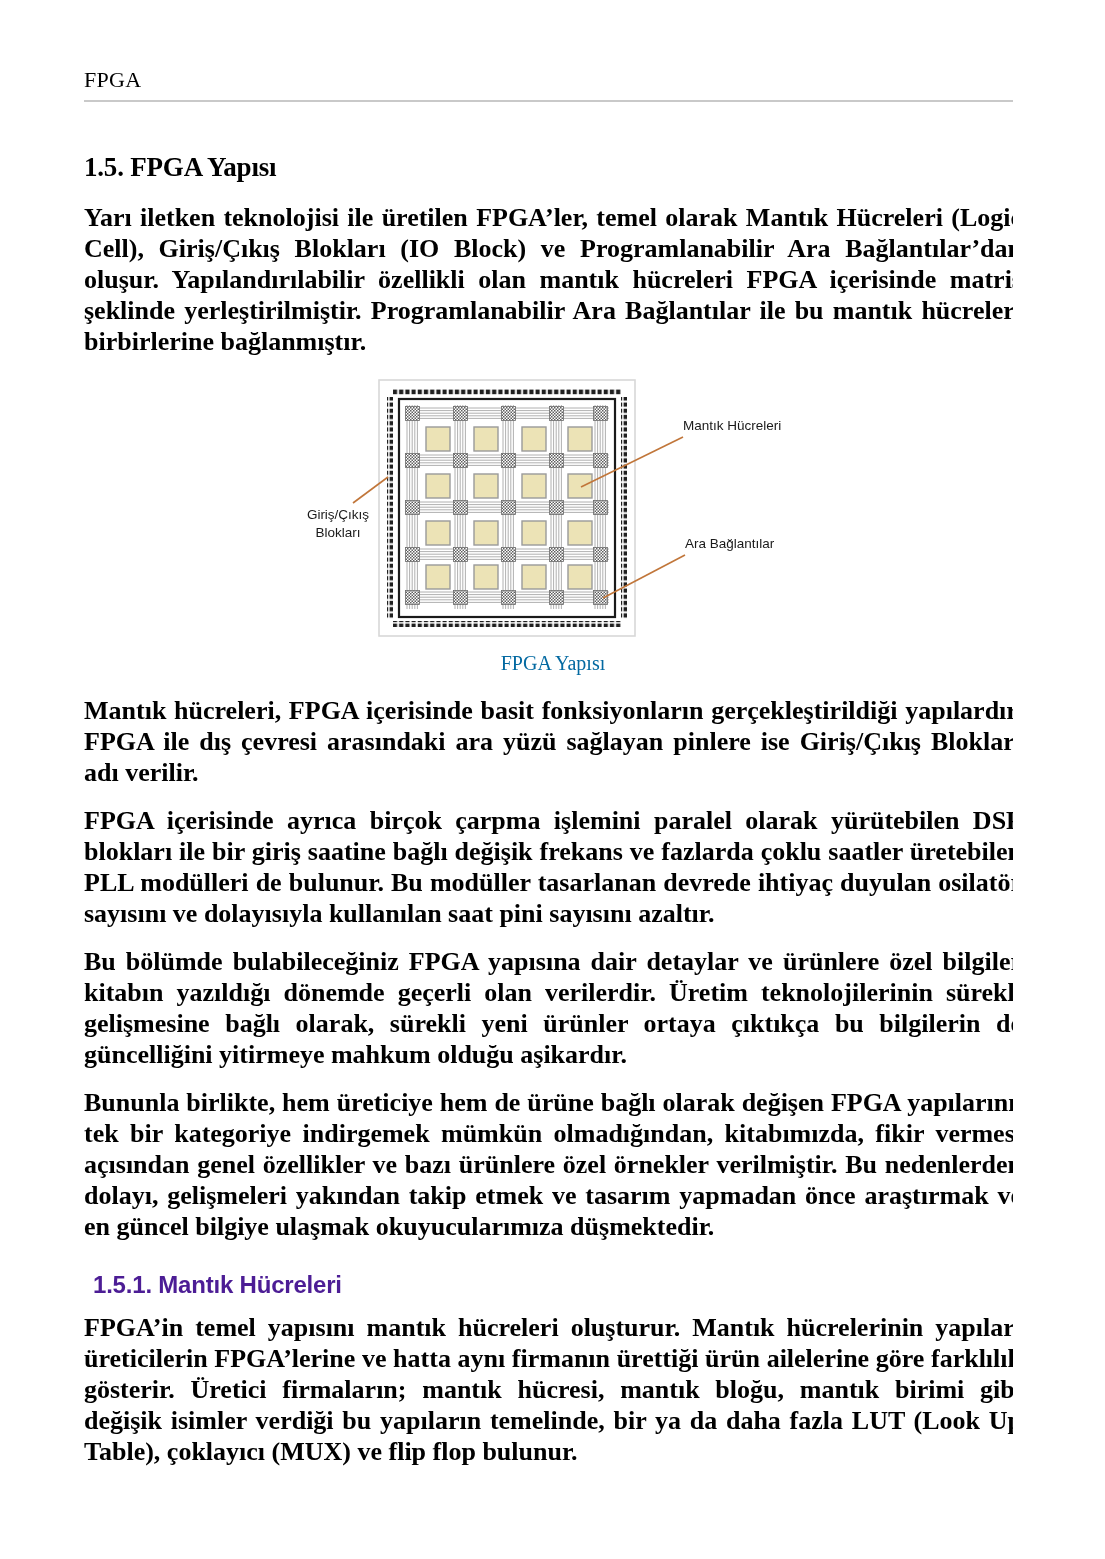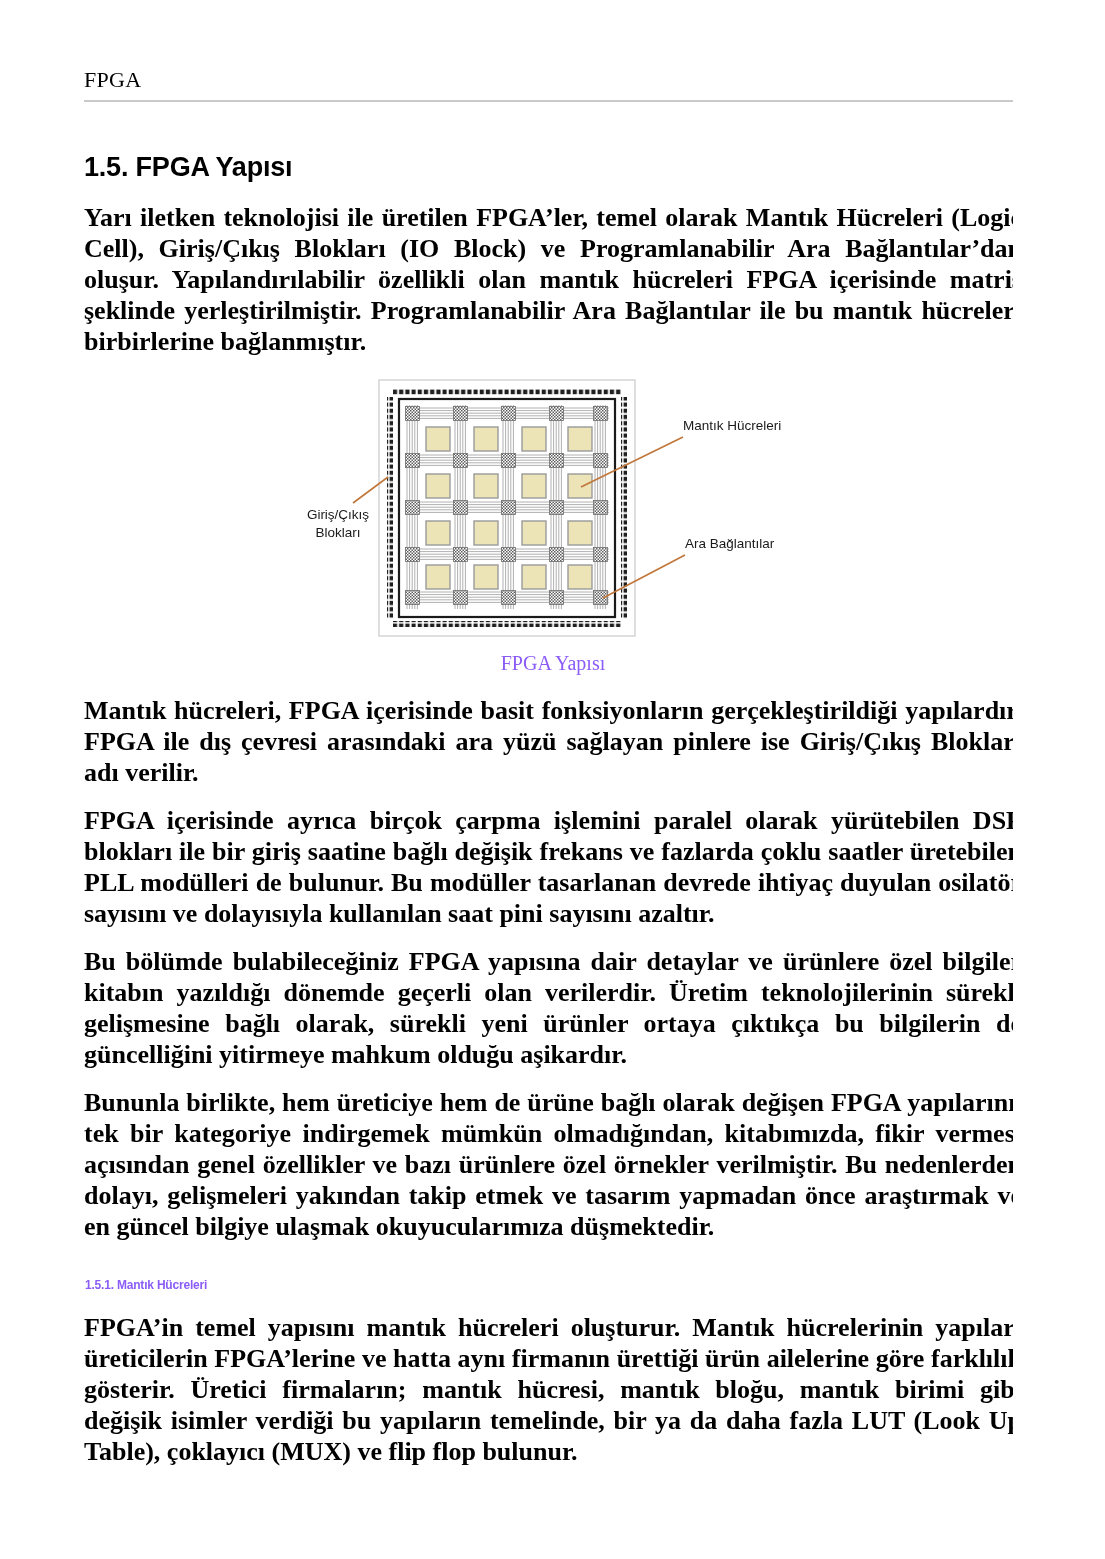--- a/index.html
+++ b/index.html
@@ -39,37 +39,37 @@
 
   
   .content {
     position: absolute;
     left: 84px;
     top: 150px;
     width: 938px;
   }
 
   h1.section-title {
-    font-family: Liberation Sans, sans-serif;
+    font-family: Liberation Serif, serif;
     font-size: 27px;
     font-weight: bold;
     line-height: 34px;
     margin: 0 0 18px 0;
     letter-spacing: -0.2px;
     color: #000;
   }
 
   h2.subsection-title {
     font-family: "Liberation Sans", "DejaVu Sans", sans-serif;
-    font-size: 12px;
+    font-size: 24px;
     font-weight: bold;
     line-height: 26px;
-    margin: 30px 0 14px 1px;
+    margin: 30px 0 14px 9px;
     letter-spacing: -0.2px;
-    color: #8b5cf6;
+    color: #4c1d95;
   }
 
   p.body {
     font-family: "Liberation Serif", "DejaVu Serif", serif;
     font-size: 26px;
     line-height: 31px;
     text-align: justify;
     margin: 0 0 17px 0;
     color: #000;
     font-weight: bold;
@@ -85,21 +85,21 @@
     width: 100%;
     display: flex;
     justify-content: center;
   }
   .figure-caption {
     text-align: center;
     font-family: "Liberation Serif", "DejaVu Serif", serif;
     font-size: 20px;
     line-height: 28px;
     margin-top: 10px;
-    color: #8b5cf6;
+    color: #0369a1;
   }
 
   
   .footer {
     position: absolute;
     left: 84px;
     top: 1438px;
     width: 938px;
   }
   .footer-rule {

